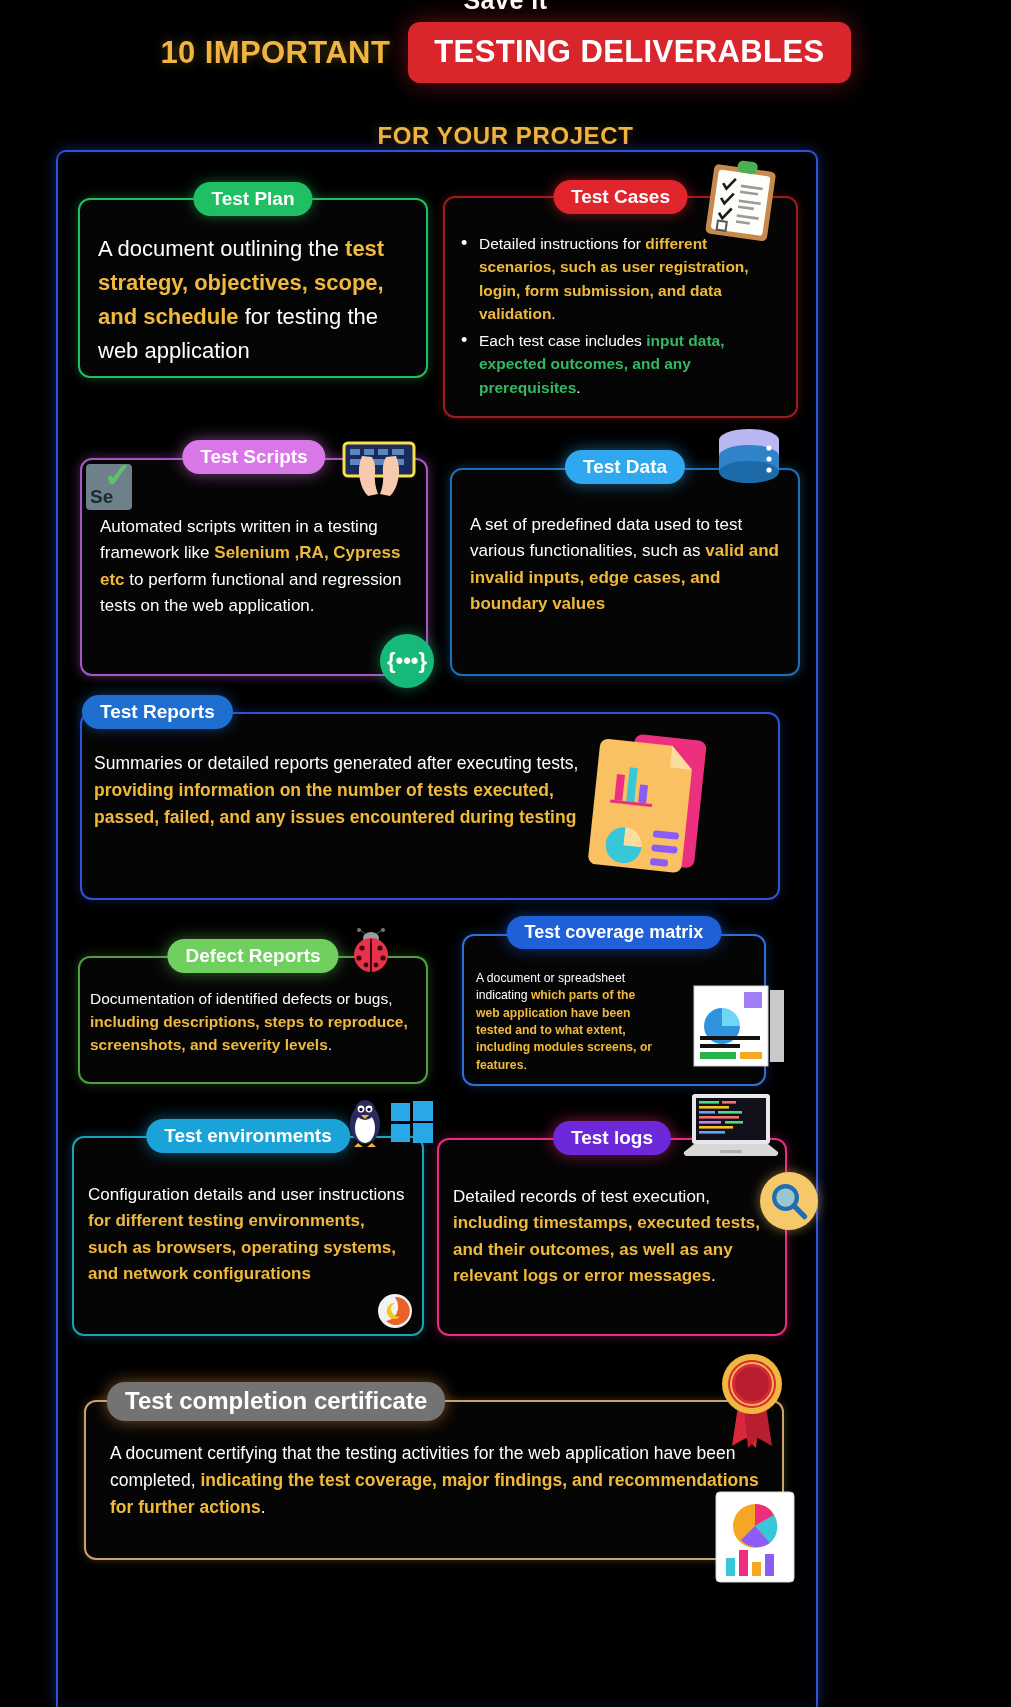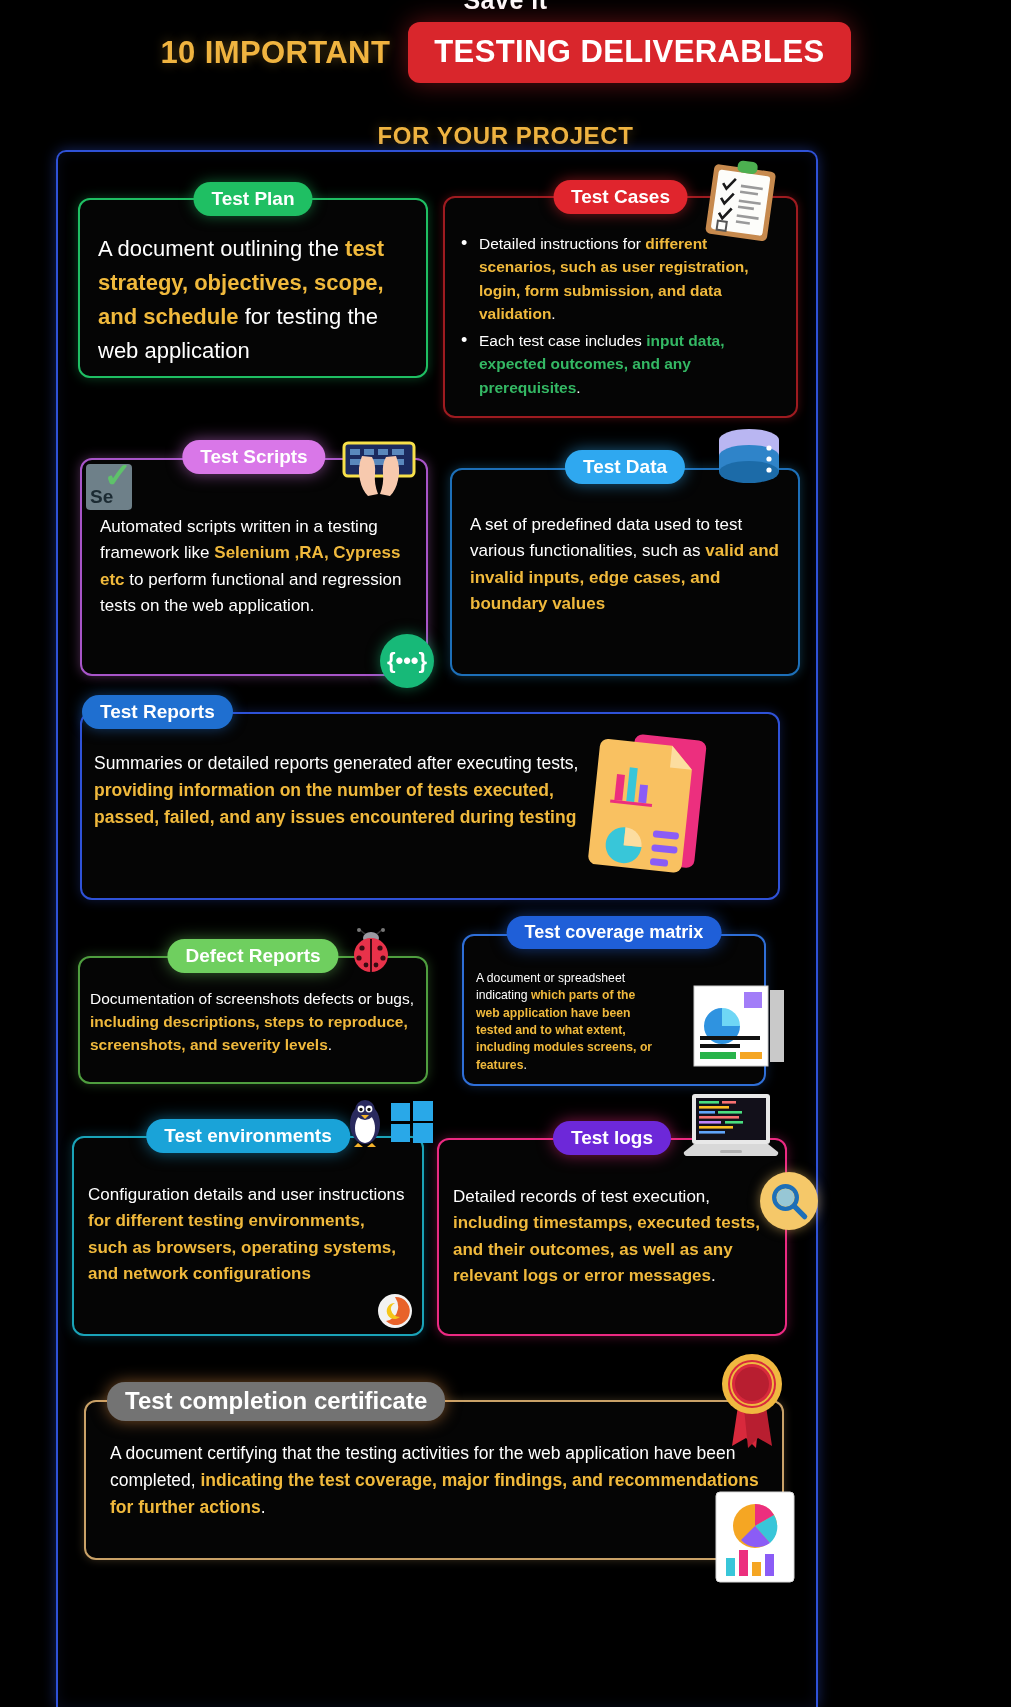--- a/index.html
+++ b/index.html
@@ -304,21 +304,21 @@
           <rect x="68" y="114" width="26" height="7" rx="3"></rect>
           <rect x="68" y="128" width="18" height="7" rx="3"></rect>
         </g>
       </g>
     </svg>
   </div>
 
   <div class="card" style="left:78px; top:956px; width:350px; height:128px; border-color:#4f9e3f; box-shadow:0 0 12px rgba(111,207,95,.28);">
     <div class="card-title center" style="background:#6fcf5f; box-shadow:0 0 16px rgba(111,207,95,.5); top:-19px;">Defect Reports</div>
     <div class="card-body" style="padding:30px 12px 8px 10px; font-size:15.5px; line-height:1.48;">
-      <span>Documentation of screenshots defects or bugs, </span><b class="hl-gold">including descriptions, steps to reproduce, screenshots, and severity levels</b><span>.</span>
+      <span>Documentation of identified defects or bugs, </span><b class="hl-gold">including descriptions, steps to reproduce, screenshots, and severity levels</b><span>.</span>
     </div>
   </div>
   <div class="icon ladybug" style="left:345px; top:928px;">
     <svg viewBox="0 0 52 46" width="52" height="46">
       <path d="M20 6 l-6 -5 M32 6 l6 -5" stroke="#333" stroke-width="1.6" fill="none"></path>
       <circle cx="14" cy="2" r="2" fill="#777"></circle>
         <circle cx="38" cy="2" r="2" fill="#777"></circle>
       <ellipse cx="26" cy="10" rx="8" ry="6" fill="#9b9ba3"></ellipse>
       <ellipse cx="26" cy="27" rx="17" ry="17" fill="#e8324a"></ellipse>
       <rect x="25" y="11" width="2" height="33" fill="#3a0b12"></rect>

